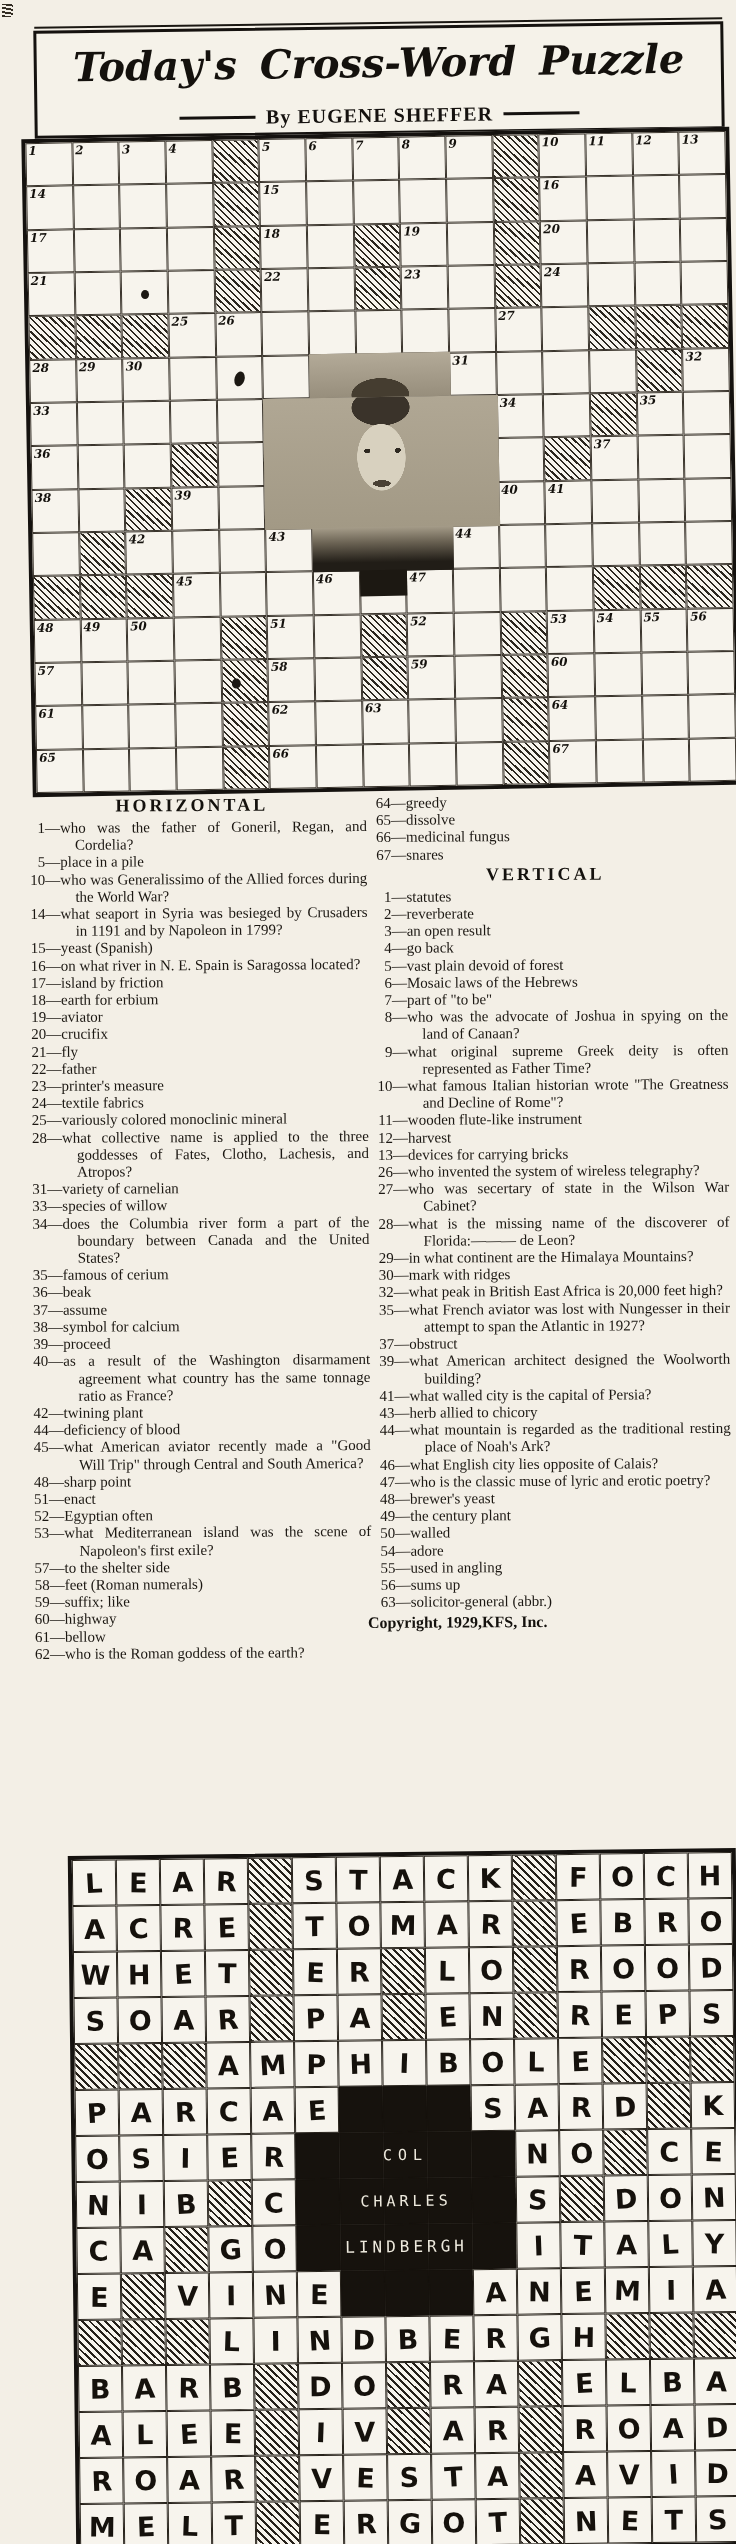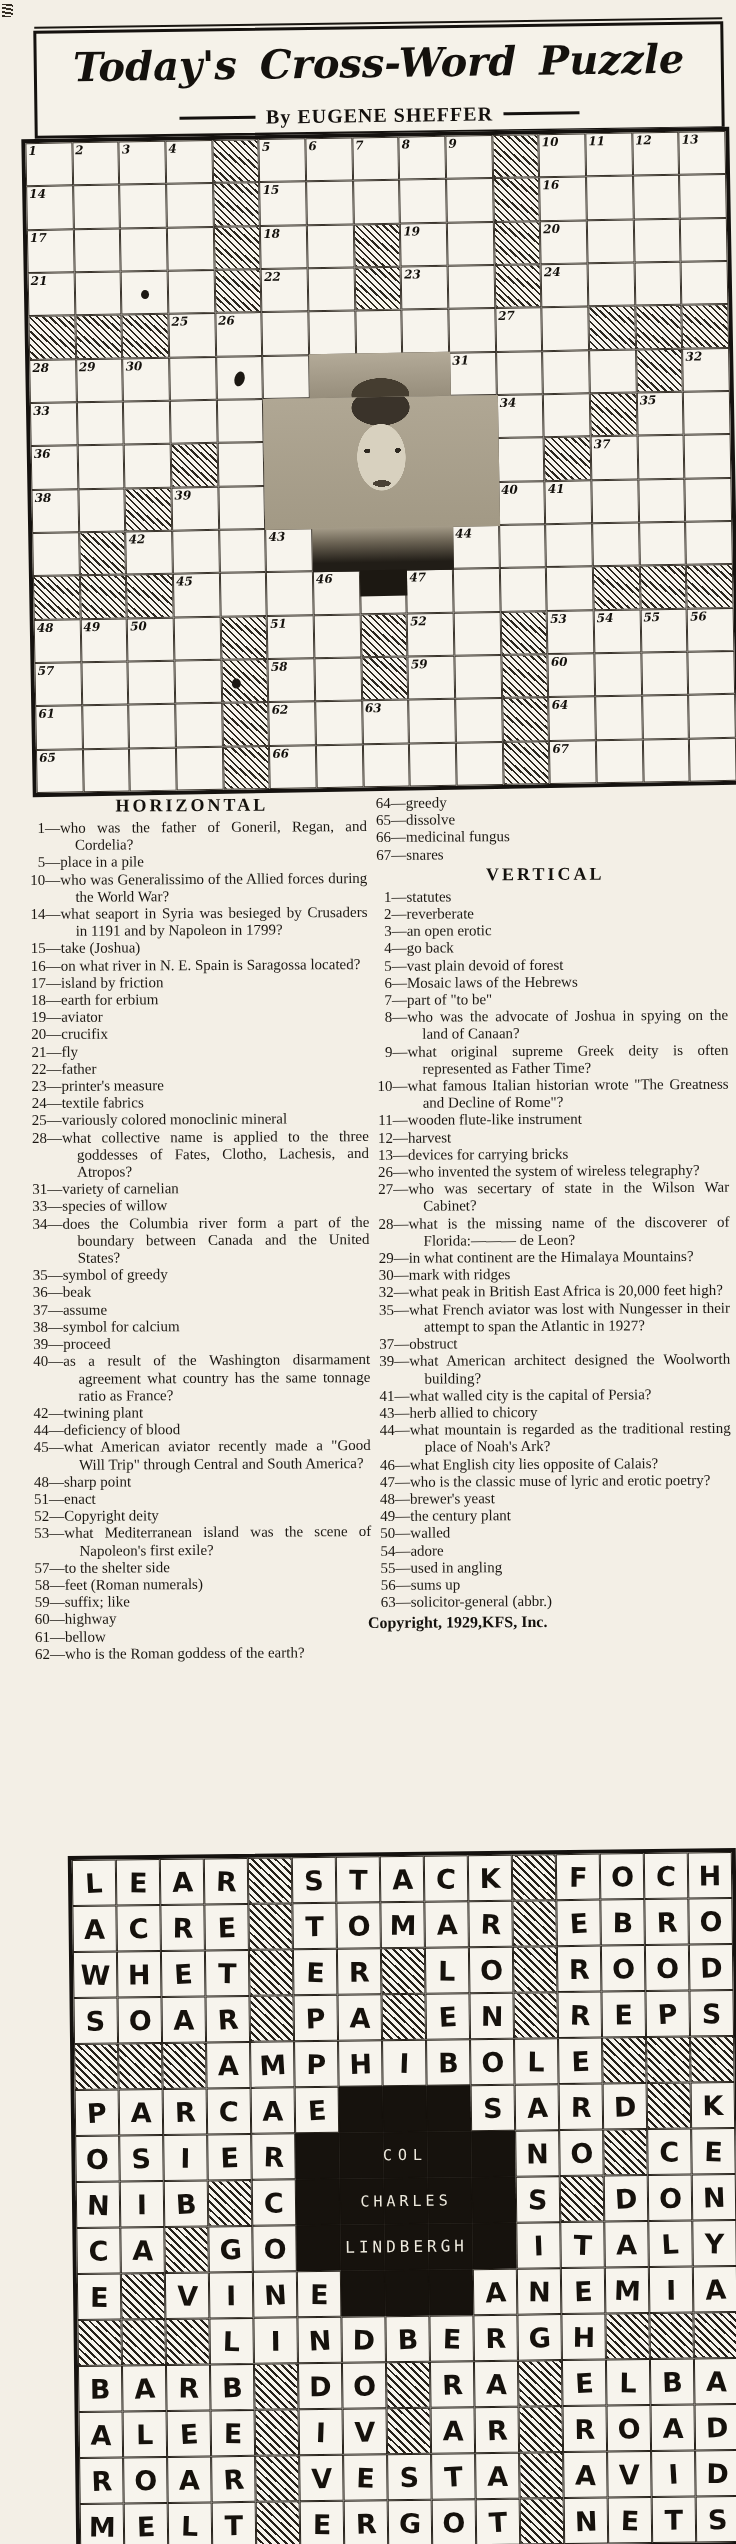--- a/index.html
+++ b/index.html
@@ -462,68 +462,68 @@
   </div>
 
   <div class="clues">
     <div class="col-left">
       <p class="clue-heading">HORIZONTAL</p>
       <div id="h-clues-left">
           <div class="clue"><span class="cn">1</span>—<span class="ct">who was the father of Goneril, Regan, and Cordelia?</span></div>
           <div class="clue"><span class="cn">5</span>—<span class="ct">place in a pile</span></div>
           <div class="clue"><span class="cn">10</span>—<span class="ct">who was Generalissimo of the Allied forces during the World War?</span></div>
           <div class="clue"><span class="cn">14</span>—<span class="ct">what seaport in Syria was besieged by Crusaders in 1191 and by Napoleon in 1799?</span></div>
-          <div class="clue"><span class="cn">15</span>—<span class="ct">take (Joshua)</span></div>
+          <div class="clue"><span class="cn">15</span>—<span class="ct">yeast (Spanish)</span></div>
           <div class="clue"><span class="cn">16</span>—<span class="ct">on what river in N. E. Spain is Saragossa located?</span></div>
           <div class="clue"><span class="cn">17</span>—<span class="ct">island by friction</span></div>
           <div class="clue"><span class="cn">18</span>—<span class="ct">earth for erbium</span></div>
           <div class="clue"><span class="cn">19</span>—<span class="ct">aviator</span></div>
           <div class="clue"><span class="cn">20</span>—<span class="ct">crucifix</span></div>
           <div class="clue"><span class="cn">21</span>—<span class="ct">fly</span></div>
           <div class="clue"><span class="cn">22</span>—<span class="ct">father</span></div>
           <div class="clue"><span class="cn">23</span>—<span class="ct">printer's measure</span></div>
           <div class="clue"><span class="cn">24</span>—<span class="ct">textile fabrics</span></div>
           <div class="clue"><span class="cn">25</span>—<span class="ct">variously colored monoclinic mineral</span></div>
           <div class="clue"><span class="cn">28</span>—<span class="ct">what collective name is applied to the three goddesses of Fates, Clotho, Lachesis, and Atropos?</span></div>
           <div class="clue"><span class="cn">31</span>—<span class="ct">variety of carnelian</span></div>
           <div class="clue"><span class="cn">33</span>—<span class="ct">species of willow</span></div>
           <div class="clue"><span class="cn">34</span>—<span class="ct">does the Columbia river form a part of the boundary between Canada and the United States?</span></div>
-          <div class="clue"><span class="cn">35</span>—<span class="ct">symbol of greedy</span></div>
+          <div class="clue"><span class="cn">35</span>—<span class="ct">famous of cerium</span></div>
           <div class="clue"><span class="cn">36</span>—<span class="ct">beak</span></div>
           <div class="clue"><span class="cn">37</span>—<span class="ct">assume</span></div>
           <div class="clue"><span class="cn">38</span>—<span class="ct">symbol for calcium</span></div>
           <div class="clue"><span class="cn">39</span>—<span class="ct">proceed</span></div>
           <div class="clue"><span class="cn">40</span>—<span class="ct">as a result of the Washington disarmament agreement what country has the same tonnage ratio as France?</span></div>
           <div class="clue"><span class="cn">42</span>—<span class="ct">twining plant</span></div>
           <div class="clue"><span class="cn">44</span>—<span class="ct">deficiency of blood</span></div>
           <div class="clue"><span class="cn">45</span>—<span class="ct">what American aviator recently made a "Good Will Trip" through Central and South America?</span></div>
           <div class="clue"><span class="cn">48</span>—<span class="ct">sharp point</span></div>
           <div class="clue"><span class="cn">51</span>—<span class="ct">enact</span></div>
-          <div class="clue"><span class="cn">52</span>—<span class="ct">Copyright deity</span></div>
+          <div class="clue"><span class="cn">52</span>—<span class="ct">Egyptian often</span></div>
           <div class="clue"><span class="cn">53</span>—<span class="ct">what Mediterranean island was the scene of Napoleon's first exile?</span></div>
           <div class="clue"><span class="cn">57</span>—<span class="ct">to the shelter side</span></div>
           <div class="clue"><span class="cn">58</span>—<span class="ct">feet (Roman numerals)</span></div>
           <div class="clue"><span class="cn">59</span>—<span class="ct">suffix; like</span></div>
           <div class="clue"><span class="cn">60</span>—<span class="ct">highway</span></div>
           <div class="clue"><span class="cn">61</span>—<span class="ct">bellow</span></div>
           <div class="clue"><span class="cn">62</span>—<span class="ct">who is the Roman goddess of the earth?</span></div>
         </div>
     </div>
     <div class="col-right">
       <div id="h-clues-right">
           <div class="clue"><span class="cn">64</span>—<span class="ct">greedy</span></div>
           <div class="clue"><span class="cn">65</span>—<span class="ct">dissolve</span></div>
           <div class="clue"><span class="cn">66</span>—<span class="ct">medicinal fungus</span></div>
           <div class="clue"><span class="cn">67</span>—<span class="ct">snares</span></div>
         </div>
       <p class="clue-heading">VERTICAL</p>
       <div id="v-clues">
           <div class="clue"><span class="cn">1</span>—<span class="ct">statutes</span></div>
           <div class="clue"><span class="cn">2</span>—<span class="ct">reverberate</span></div>
-          <div class="clue"><span class="cn">3</span>—<span class="ct">an open erotic</span></div>
+          <div class="clue"><span class="cn">3</span>—<span class="ct">an open result</span></div>
           <div class="clue"><span class="cn">4</span>—<span class="ct">go back</span></div>
           <div class="clue"><span class="cn">5</span>—<span class="ct">vast plain devoid of forest</span></div>
           <div class="clue"><span class="cn">6</span>—<span class="ct">Mosaic laws of the Hebrews</span></div>
           <div class="clue"><span class="cn">7</span>—<span class="ct">part of "to be"</span></div>
           <div class="clue"><span class="cn">8</span>—<span class="ct">who was the advocate of Joshua in spying on the land of Canaan?</span></div>
           <div class="clue"><span class="cn">9</span>—<span class="ct">what original supreme Greek deity is often represented as Father Time?</span></div>
           <div class="clue"><span class="cn">10</span>—<span class="ct">what famous Italian historian wrote "The Greatness and Decline of Rome"?</span></div>
           <div class="clue"><span class="cn">11</span>—<span class="ct">wooden flute-like instrument</span></div>
           <div class="clue"><span class="cn">12</span>—<span class="ct">harvest</span></div>
           <div class="clue"><span class="cn">13</span>—<span class="ct">devices for carrying bricks</span></div>

